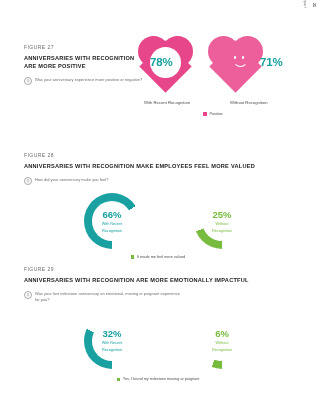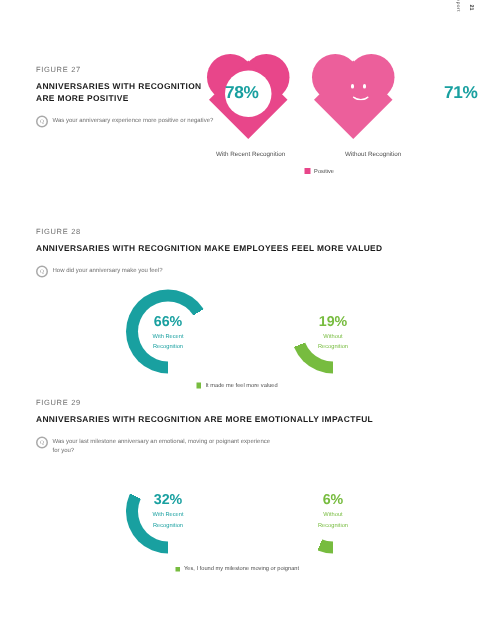--- a/index.html
+++ b/index.html
@@ -304,21 +304,21 @@
         <div class="heart pink2" style="left:74px; top:6px;">
           <div class="lobe l"></div>
           <div class="lobe r"></div>
           <div class="box"></div>
         </div>
         <div class="smiley" style="left:94px; top:20px;">
           <div class="eye l"></div>
           <div class="eye r"></div>
           <div class="mouth"></div>
         </div>
-        <div class="heart-pct" style="left:126px; top:26px; color:#19a0a0;margin-left:36px;">71%</div>
+        <div class="heart-pct" style="left:126px; top:26px; color:#19a0a0;">71%</div>
 
         <div class="cap" style="left:10px; top:70px;">With Recent Recognition</div>
         <div class="cap" style="left:96px; top:70px;">Without Recognition</div>
 
         <div class="legend" style="position:absolute; left:0; top:82px; width:158px;">
           <div class="sw" style="background:#e8468a;"></div>
           <div class="lt">Positive</div>
         </div>
       </div>
     </div>
@@ -342,21 +342,21 @@
             <div class="lbl teal">With Recent</div>
             <div class="lbl teal">Recognition</div>
           </div>
         </div>
 
         <div class="donut-wrap" style="left:170px; top:0;">
           <div class="donut" style="background:conic-gradient(from 180deg, #77bc3f 0% 19%, #ffffff 19% 100%);">
             <div class="hole"></div>
           </div>
           <div class="donut-center">
-            <div class="pct green">19%</div>
+            <div class="pct green">25%</div>
             <div class="lbl green">Without</div>
             <div class="lbl green">Recognition</div>
           </div>
         </div>
 
         <div class="legend" style="position:absolute; left:0; top:62px; width:268px;">
           <div class="sw" style="background:#77bc3f;"></div>
           <div class="lt">It made me feel more valued</div>
         </div>
       </div>

